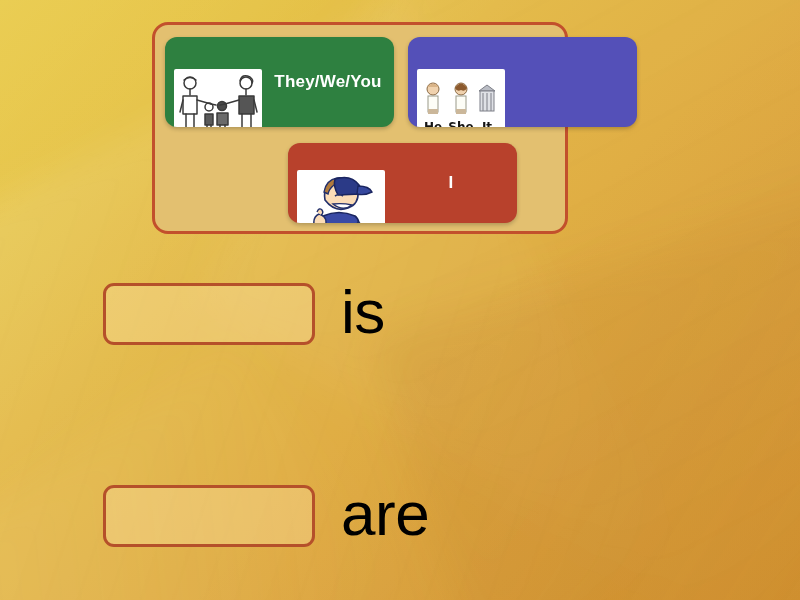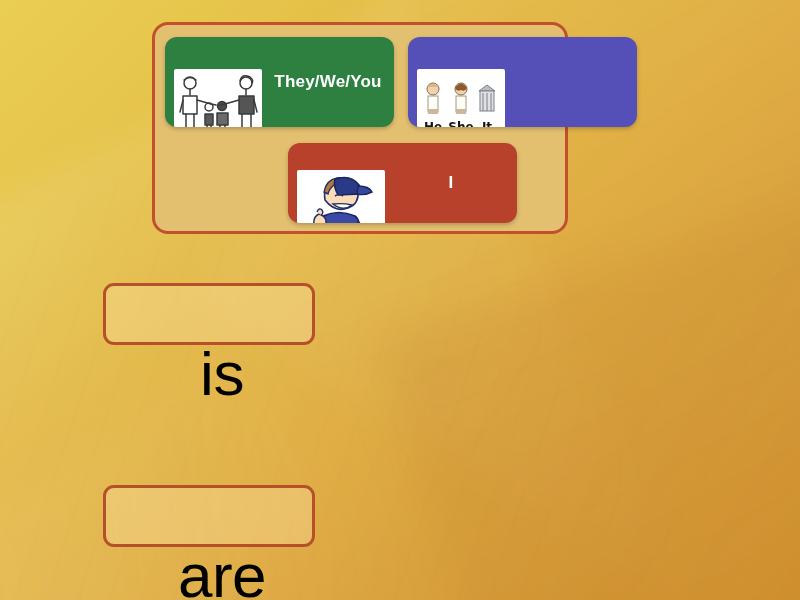--- a/index.html
+++ b/index.html
@@ -117,22 +117,20 @@
 
   #tile-they  { left: 10px;  top: 12px;  width: 229px; height: 90px;  background: #2e8040; }
   #tile-he    { left: 253px; top: 12px;  width: 229px; height: 90px;  background: #5450b8; }
   #tile-i     { left: 133px; top: 118px; width: 229px; height: 80px;  background: #b8412c; }
 
   
   .answer-row {
     position: absolute;
     left: 103px;
     display: flex;
-    align-items: center;
-    flex-direction: column;
   }
   #row-is  { top: 283px; }
   #row-am  { top: 383px; }
   #row-are { top: 485px; }
 
   .drop-zone {
     width: 212px;
     height: 62px;
     box-sizing: border-box;
     border: 3px solid #b5502a;

